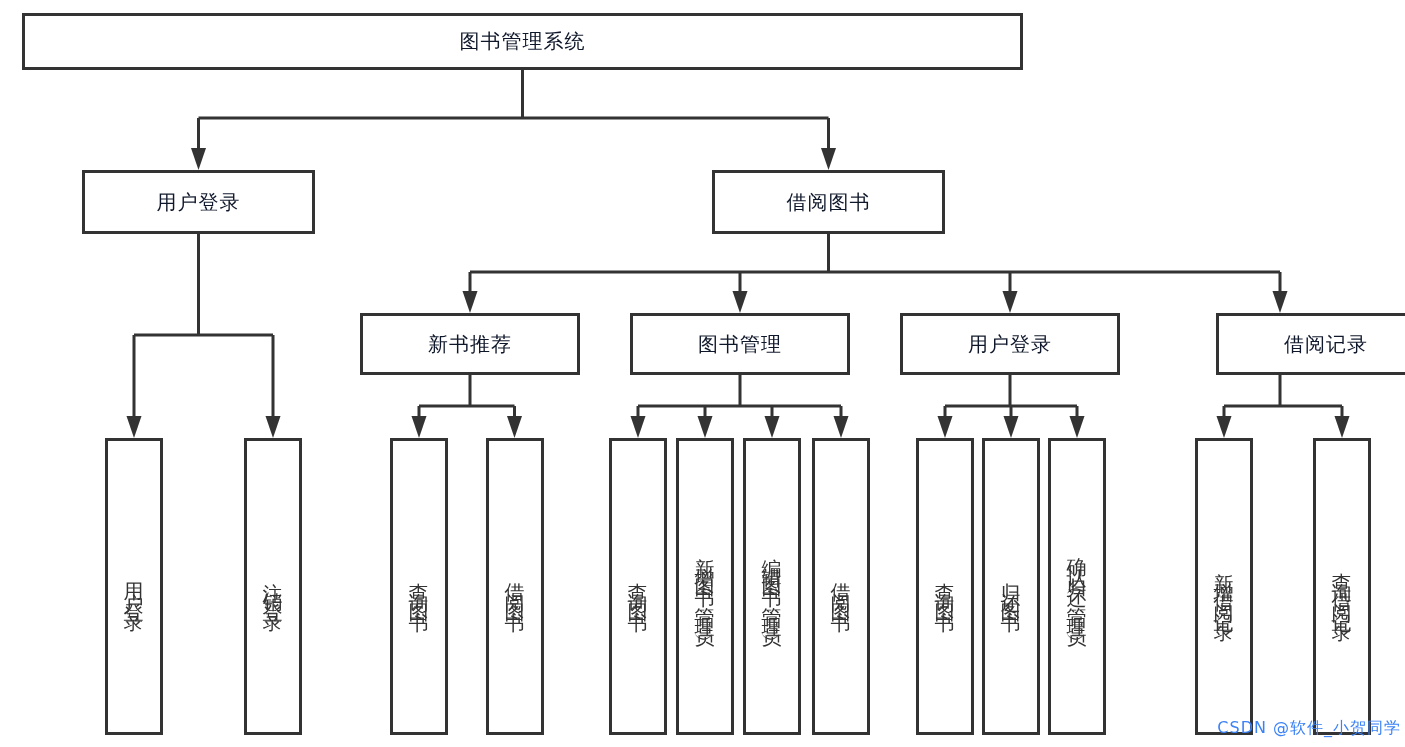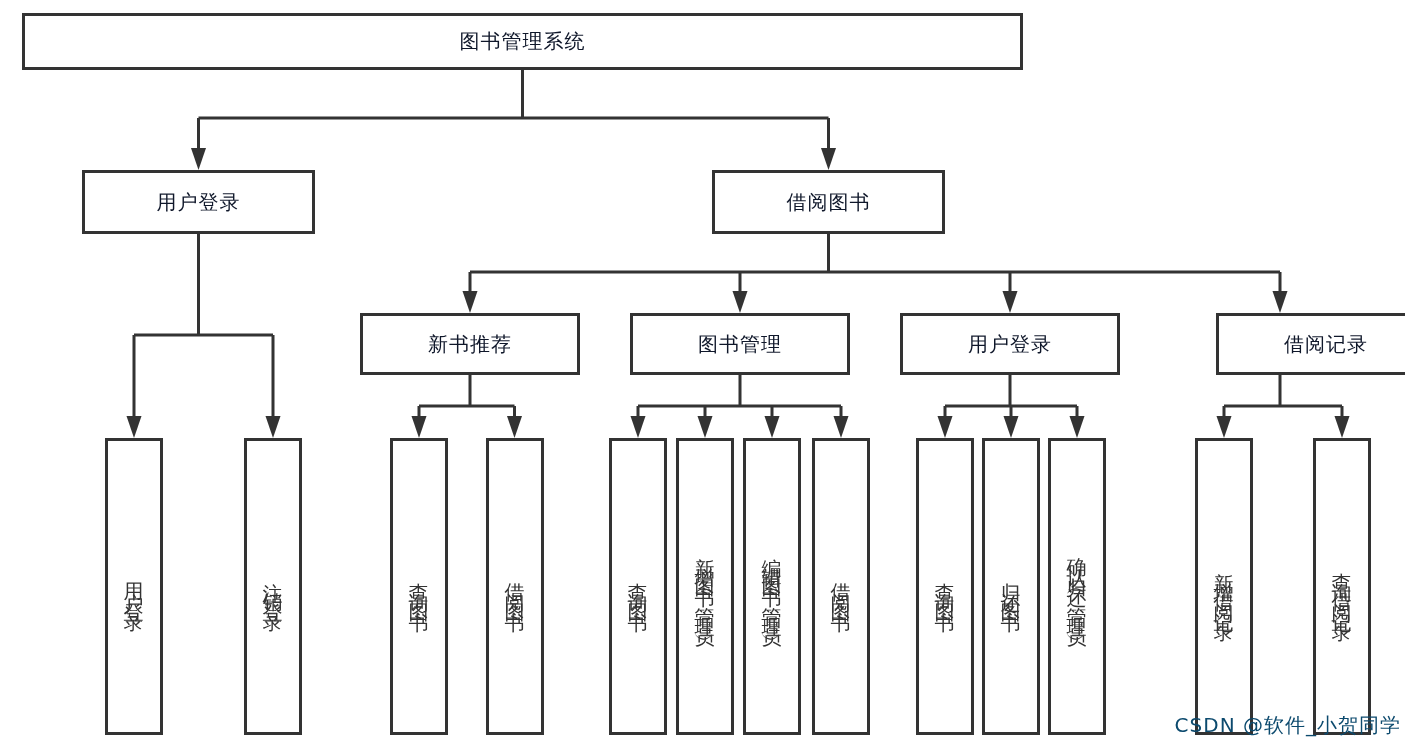--- a/index.html
+++ b/index.html
@@ -60,23 +60,23 @@
     font-size: 20px;
     line-height: 1;
     letter-spacing: 10px;
     color: #333333;
     white-space: nowrap;
   }
   .watermark {
     position: absolute;
     right: 4px;
     bottom: 8px;
-    font-size: 20px;
+    font-size: 16px;
     letter-spacing: 1px;
-    color: #0c4a6e;
+    color: #3b82f6;
     white-space: nowrap;
   }
 </style>
 </head>
 <body>
 
 <div class="canvas">
 
   <svg class="connectors" viewBox="0 0 1405 747" xmlns="http://www.w3.org/2000/svg" aria-hidden="true">
     <g stroke="#333333" stroke-width="3" fill="none">

